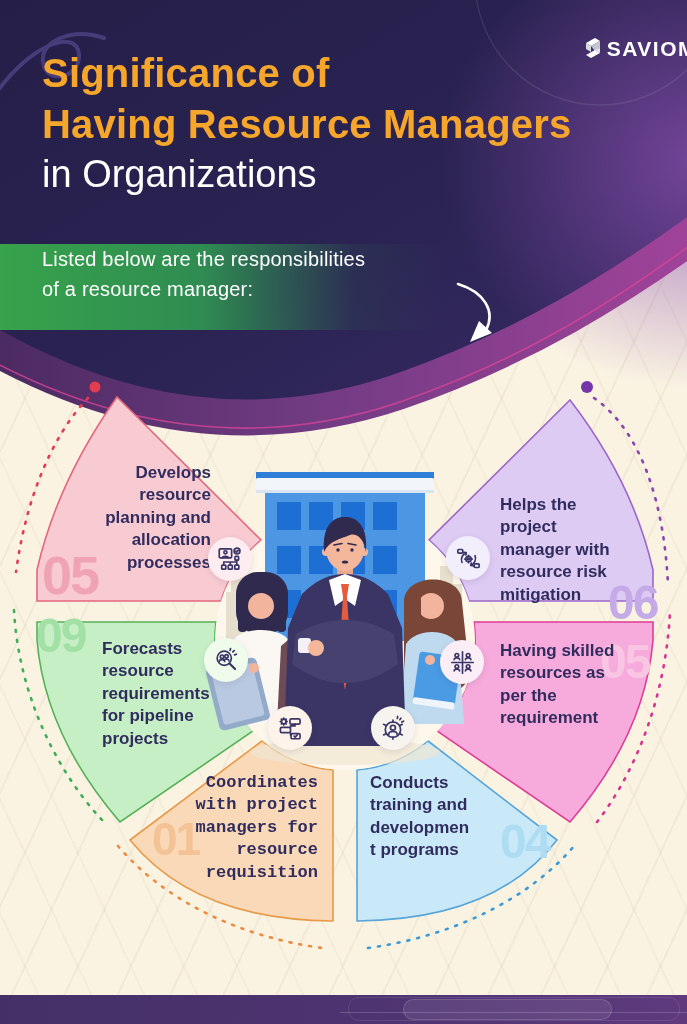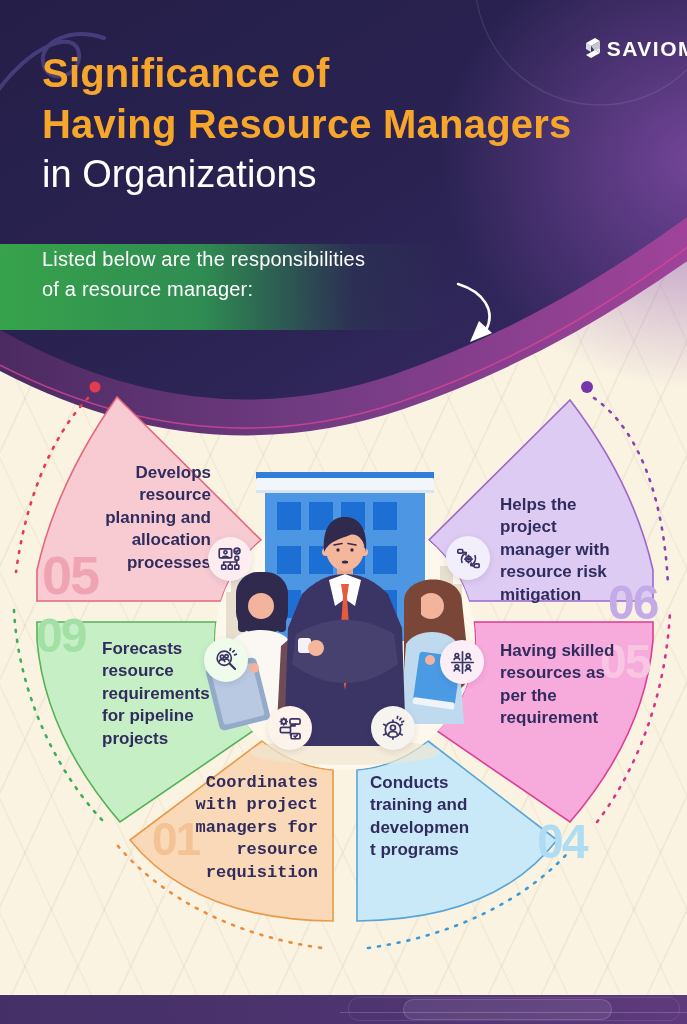--- a/index.html
+++ b/index.html
@@ -196,21 +196,21 @@
   </div>
 
   <div class="banner">
     <div class="banner-text">Listed below are the responsibilities
 of a resource manager:</div>
   </div>
 
   <div class="seg-num" style="left: 42px; top: 548px; font-size: 54px; color: rgb(240, 164, 179);">05</div>
   <div class="seg-num" style="left: 36px; top: 612px; font-size: 48px; color: rgb(163, 224, 166);">09</div>
   <div class="seg-num" style="left: 152px; top: 816px; font-size: 46px; color: rgb(243, 194, 149);">01</div>
-  <div class="seg-num" style="left: 500px; top: 818px; font-size: 48px; color: rgb(174, 220, 243); margin-left: 37px;">04</div>
+  <div class="seg-num" style="left: 500px; top: 818px; font-size: 48px; color: rgb(174, 220, 243);">04</div>
   <div class="seg-num" style="left: 600px; top: 612px; font-size: 48px; color: rgb(248, 197, 227); margin-top: 26px;">05</div>
   <div class="seg-num" style="left: 608px; top: 555px; font-size: 48px; color: rgb(197, 170, 232); margin-top: 24px;">06</div>
 
   <div class="seg-text" style="left:86px;top:462px;width:125px;text-align:right;">Develops
 resource
 planning and
 allocation
 processes</div>
   <div class="seg-text" style="left:86px;top:638px;width:125px;margin-left:16px;">Forecasts
 resource

